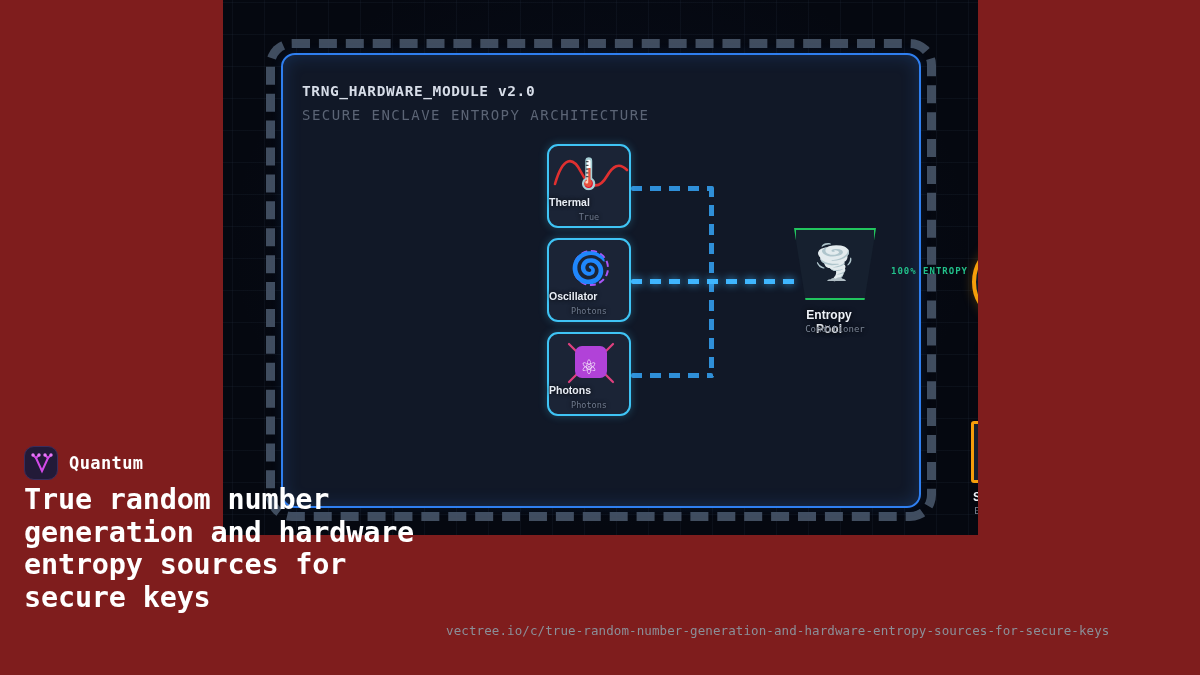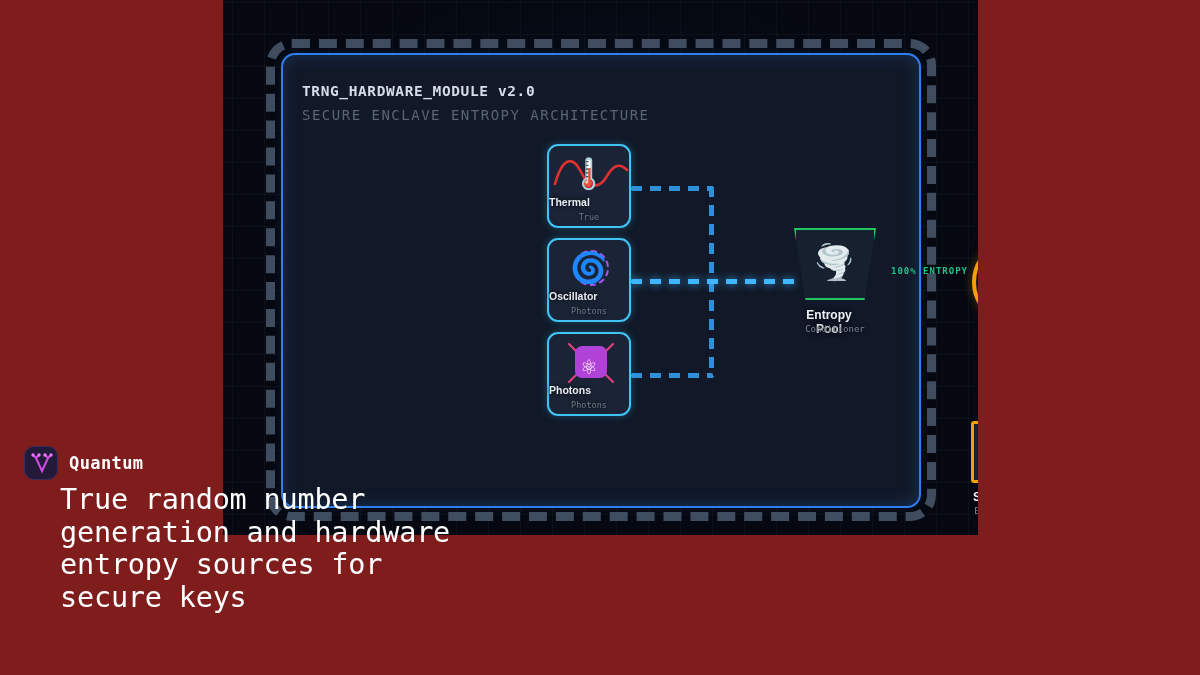--- a/index.html
+++ b/index.html
@@ -162,23 +162,22 @@
   .brand { position:absolute; left:24px; top:446px; display:flex; align-items:center; gap:11px; }
   .brand-logo {
     width:34px; height:34px; border-radius:10px;
     background:#221a38; border:1px solid #3a2d5c;
     position:relative;
   }
   .brand-name { color:#ffffff; font-size:17px; font-weight:bold; letter-spacing:.4px; }
 
   .headline {
     position:absolute; left:24px; top:484px; width:420px;
-    color:#ffffff; font-size:28.5px; font-weight:normal; line-height:32.5px;
+    color:#ffffff; font-size:28.5px; font-weight:bold; line-height:32.5px;
     letter-spacing:-0.2px;
-    margin-left:36px;
   }
 
   .url {
     position:absolute; left:446px; top:623px;
     color:#8b8f98; font-size:12.5px; letter-spacing:.1px;
   }
 </style>
 </head>
 <body>
 
@@ -280,14 +279,15 @@
           <circle cx="20" cy="8" r="1.7"></circle>
             <circle cx="26" cy="8" r="1.7"></circle>
         </g>
       </svg>
     </div>
     <div class="brand-name">Quantum</div>
   </div>
 
   <div class="headline">True random number generation and hardware entropy sources for secure keys</div>
 
+  <div class="url">vectree.io/c/true-random-number-generation-and-hardware-entropy-sources-for-secure-keys</div>
 
 </div>
 
 </body></html>

